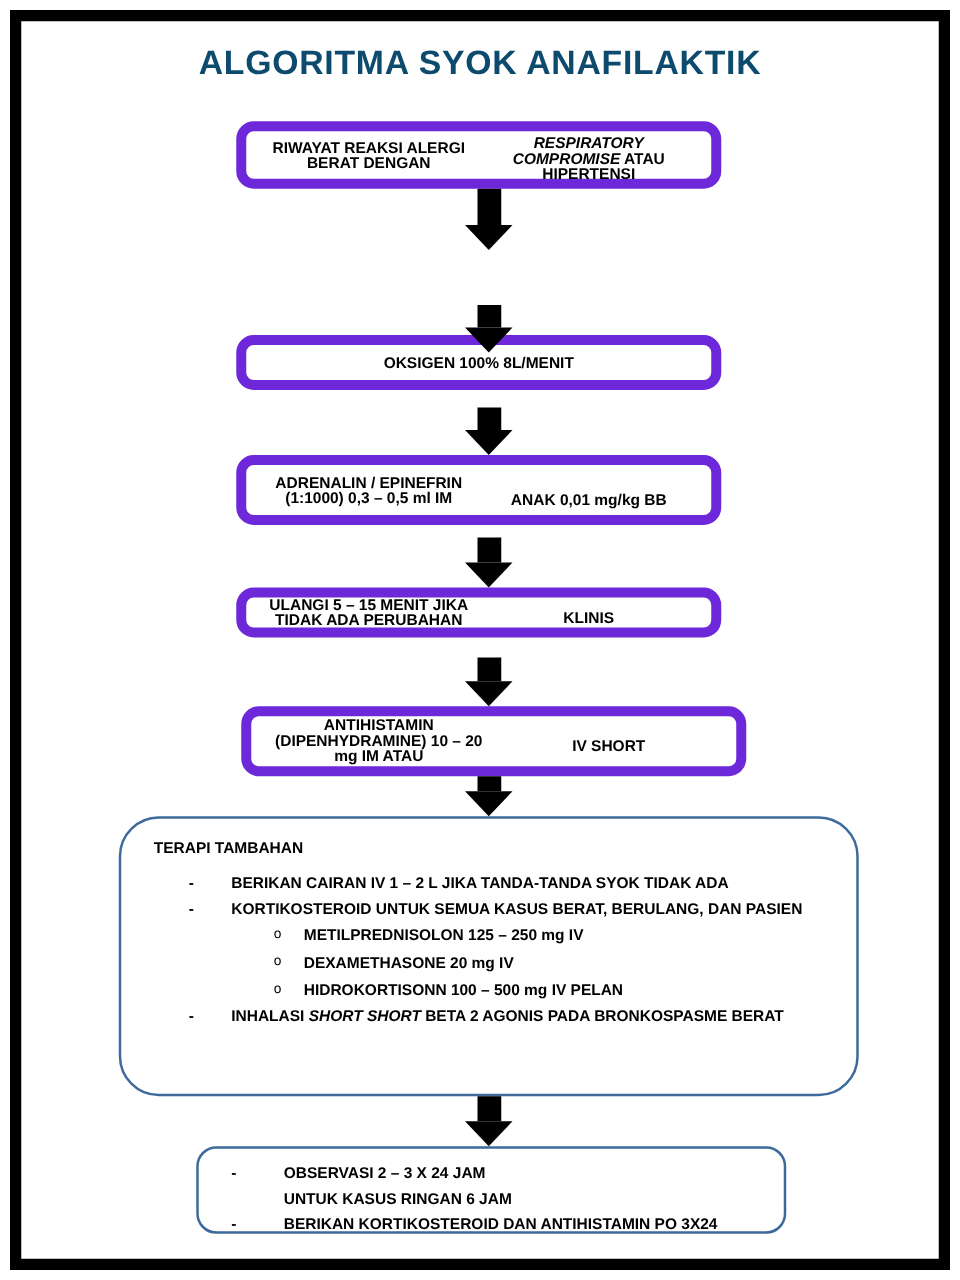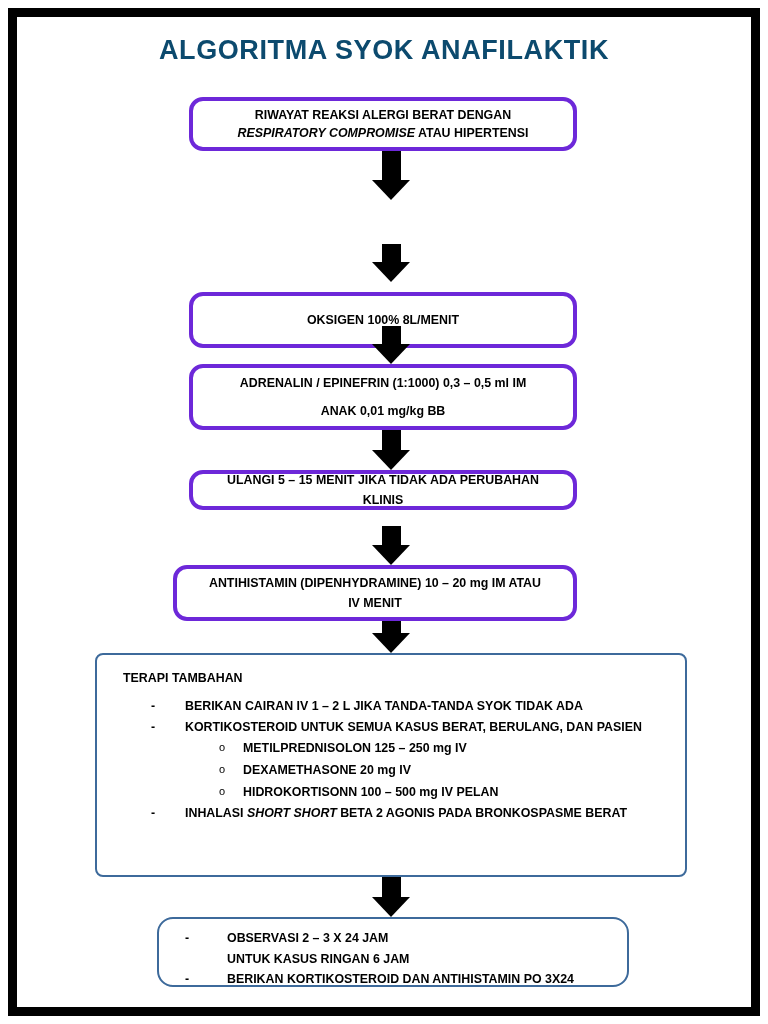--- a/index.html
+++ b/index.html
@@ -44,58 +44,58 @@
     font-size: 27px;
     font-weight: bold;
     letter-spacing: 0.6px;
     color: #0c4a6e;
     font-family: "Liberation Sans", sans-serif;
   }
 
   
   .node {
     position: absolute;
-    border: 4px solid #6d28d9;
+    border: 8px solid #6d28d9;
     border-radius: 14px;
     background: #ffffff;
     display: flex;
-    flex-direction: column;
+    flex-direction: row;
     align-items: center;
     justify-content: center;
     color: #000000;
     font-weight: bold;
     font-size: 12.4px;
     line-height: 1.0;
     text-align: center;
     padding: 4px 10px;
   }
   .node .ln { display: block; width: 100%; }
   .node .ln + .ln { margin-top: 16px; text-align: center; }
   .node em.it { font-style: italic; font-weight: bold; }
 
   
   #box-riwayat     { left: 172px; top: 80px;  width: 388px; height: 54px; }
   #box-riwayat .ln + .ln { margin-top: 6px; }
   #box-identifikasi{ left: 172px; top: 183px; width: 388px; height: 44px; }
-  #box-oksigen     { left: 172px; top: 275px; width: 388px; height: 56px; }
-  #box-adrenalin   { left: 172px; top: 347px; width: 388px; height: 66px; }
+  #box-oksigen     { left: 172px; top: 251px; width: 388px; height: 44px; }
+  #box-adrenalin   { left: 172px; top: 347px; width: 388px; height: 56px; }
   #box-ulangi      { left: 172px; top: 453px; width: 388px; height: 40px; }
   #box-ulangi .ln + .ln { margin-top: 8px; }
-  #box-antihistamin{ left: 156px; top: 548px; width: 404px; height: 56px; }
+  #box-antihistamin{ left: 176px; top: 548px; width: 404px; height: 56px; }
   #box-antihistamin .ln + .ln { margin-top: 8px; }
 
   
   #box-terapi {
     position: absolute;
     left: 78px;
     top: 636px;
     width: 592px;
     height: 224px;
     border: 2px solid #3d6a9b;
-    border-radius: 8px;
+    border-radius: 32px;
     background: #ffffff;
     padding: 16px 20px 10px 26px;
     color: #000000;
   }
   .terapi-head {
     font-size: 12.4px;
     font-weight: bold;
     margin: 0 0 14px 0;
   }
   .lvl1 {
@@ -178,21 +178,21 @@
       <span class="ln">ANAK 0,01 mg/kg BB</span>
     </div>
 
     <div class="node" id="box-ulangi">
       <span class="ln">ULANGI 5 – 15 MENIT JIKA TIDAK ADA PERUBAHAN</span>
       <span class="ln">KLINIS</span>
     </div>
 
     <div class="node" id="box-antihistamin">
       <span class="ln">ANTIHISTAMIN (DIPENHYDRAMINE) 10 – 20 mg IM ATAU</span>
-      <span class="ln">IV MENIT</span>
+      <span class="ln">IV SHORT</span>
     </div>
 
     <div id="box-terapi">
       <div class="terapi-head">TERAPI TAMBAHAN</div>
 
       <div class="lvl1">
         <span class="dash">-</span>
         <span class="txt">
           <span>BERIKAN CAIRAN IV 1 – 2 L JIKA TANDA-TANDA SYOK TIDAK ADA</span>
         </span>

